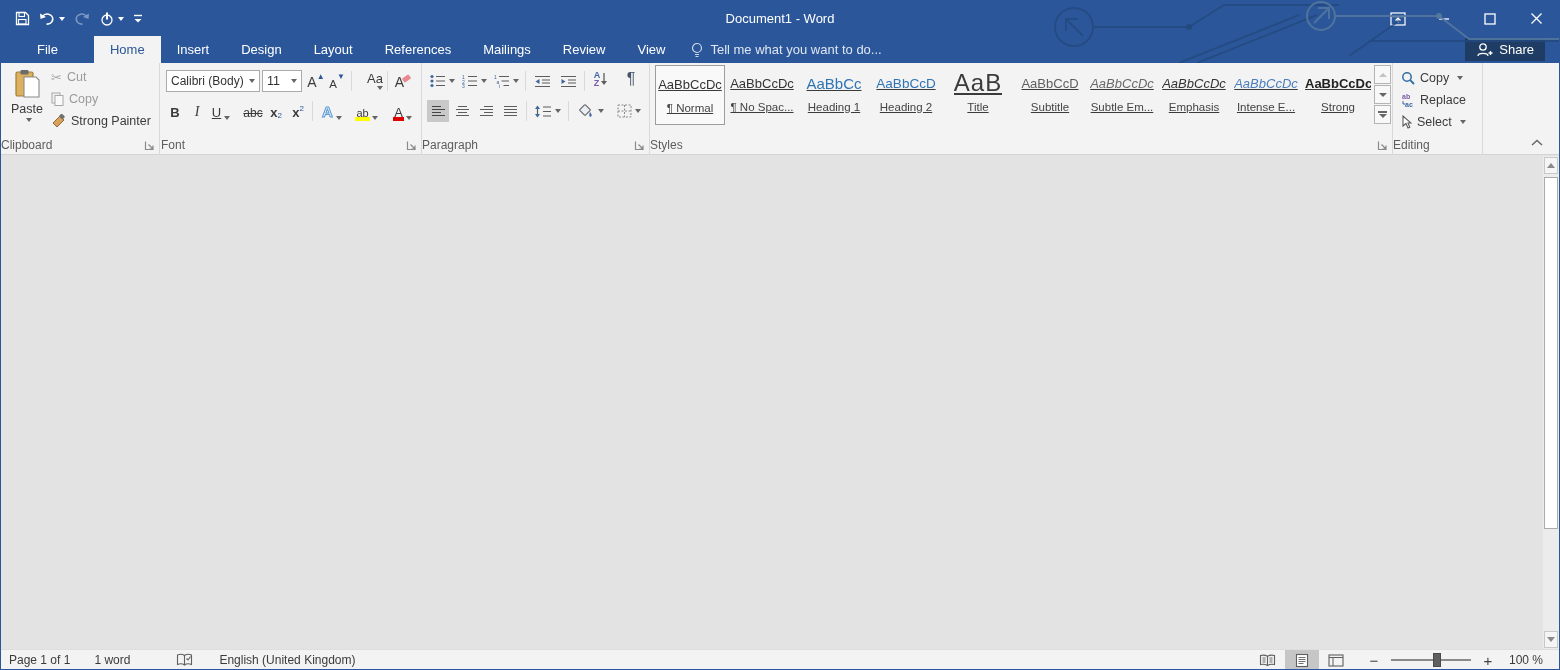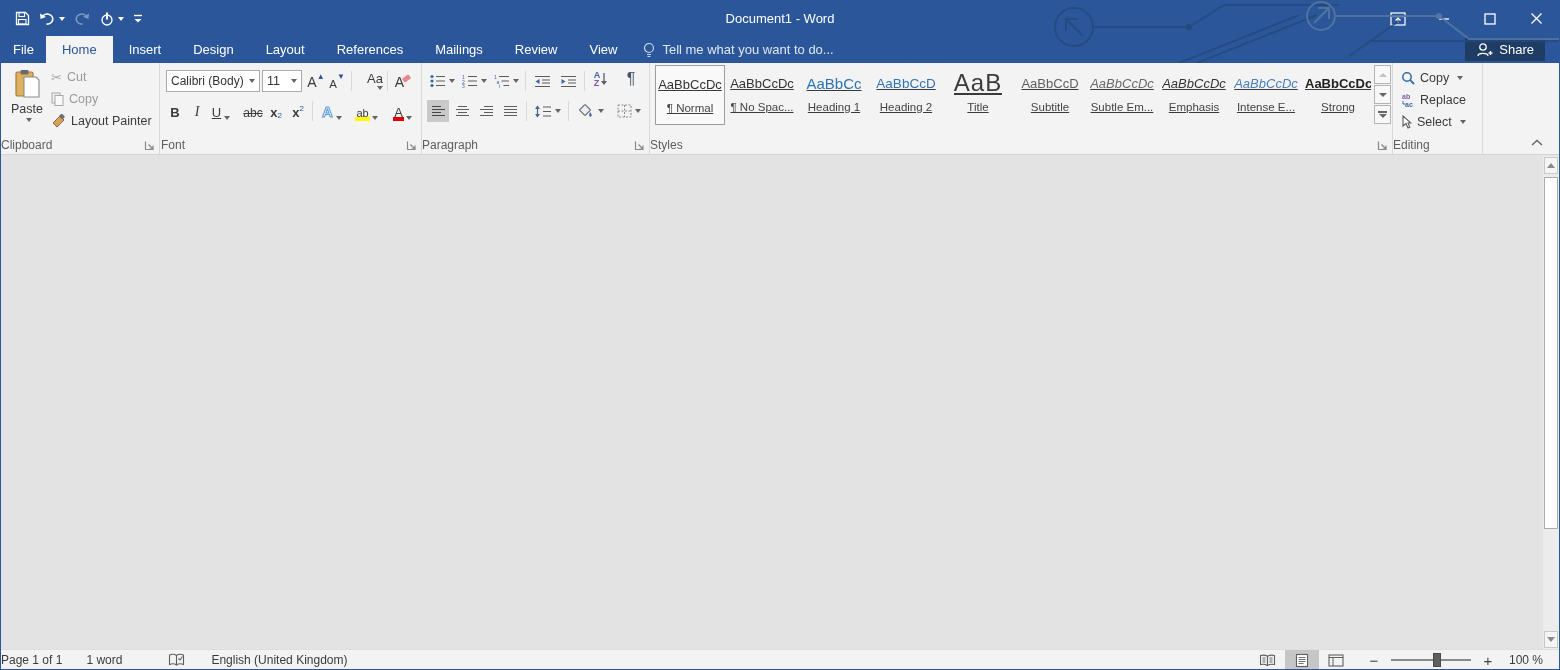--- a/index.html
+++ b/index.html
@@ -16,21 +16,21 @@
                justify-content:center; color:#fff; font-size:13px; z-index:6; }
   .win-controls { position:absolute; right:0; top:0; height:35px; display:flex; z-index:8; }
   .win-btn { width:46px; height:35px; display:flex; align-items:center; justify-content:center; color:#fff; }
   .crt { display:inline-block; width:0; height:0; border-left:3px solid transparent;
          border-right:3px solid transparent; border-top:4px solid #656565; margin-left:3px; vertical-align:middle; }
   .crt.w { border-top-color:#fff; }
 
   
   .tabrow { position:absolute; left:0; top:35px; width:100%; height:27px; background:#2b579a; z-index:5; display:flex; align-items:stretch; }
   .tab { color:#fff; font-size:13px; display:flex; align-items:center; padding:0 16px; }
-  .tab.file { padding:0 12px; }
+  .tab.file { padding:0 36px; }
   .tab.active { background:#f3f3f3; color:#2b579a; }
   .tellme { display:flex; align-items:center; color:rgba(255,255,255,0.85); font-size:13px; margin-left:10px; gap:7px; }
   .share-btn { position:absolute; right:14px; top:2px; height:23px; background:#1e3c64; color:#fff;
                font-size:13px; display:flex; align-items:center; gap:6px; padding:0 11px; z-index:9; }
 
   
   .ribbon { position:absolute; left:0; top:62px; width:100%; height:92px; background:#f3f3f3;
             border-bottom:1px solid #d4d4d4; z-index:4; font-size:12.5px; color:#3b3b3b; }
   .group { position:absolute; top:0; height:92px; border-right:1px solid #d9d9d9; }
   .glabel { position:absolute; bottom:3px; left:0; right:0; text-align:left; font-size:12px; color:#5d5d5d; }
@@ -242,21 +242,21 @@
             <rect x="1" y="1" width="8" height="10" fill="#f0f0f0" stroke="#a8a8a8"></rect>
             <rect x="4" y="3.5" width="8" height="10" fill="#fafafa" stroke="#a8a8a8"></rect>
           </svg>
         <span>Copy</span>
       </div>
       <div class="cc-btn">
         <svg width="15" height="14" viewBox="0 0 15 14">
             <path d="M2 9 L9 2 L13 6 L6 13z" fill="#d8a25c" stroke="#8f6a33"></path>
             <rect x="8.5" y="0.5" width="5" height="4" rx="1" fill="#6f6f6f" transform="rotate(45 11 2.5)"></rect>
           </svg>
-        <span>Layout Painter</span>
+        <span>Strong Painter</span>
       </div>
     </div>
     <div class="glabel">Clipboard</div>
     <svg class="launcher" viewBox="0 0 11 11">
         <path d="M1.5 1.5 v8 h8" fill="none" stroke="#8a8a8a" stroke-width="1.2"></path>
         <path d="M4.5 4.5 L9 9 M9 5.5 V9 H5.5" fill="none" stroke="#8a8a8a" stroke-width="1.2"></path>
       </svg>
   </div>
 
   <div class="group" style="left:160px;width:261px;">
@@ -537,21 +537,21 @@
         <span class="tri-up2"></span>
       </div>
     <div class="vs-thumb"></div>
     <div class="vs-btn" style="bottom:1px;">
         <span class="tri-dn2"></span>
       </div>
   </div>
 </div>
 
 <div class="statusbar">
-  <span class="sb-item" style="margin-left:0;">Page 1 of 1</span>
+  <span class="sb-item" style="margin-left:8px;">Page 1 of 1</span>
   <span class="sb-item" style="margin-left:24px;">1 word</span>
   <span class="sb-item" style="margin-left:46px;">
     <svg width="17" height="14" viewBox="0 0 17 14">
         <path d="M1.5 2 C4 1 6.5 1 8.5 2.5 C10.5 1 13 1 15.5 2 V11.5 C13 10.5 10.5 10.5 8.5 12 C6.5 10.5 4 10.5 1.5 11.5z" fill="none" stroke="#5f5f5f" stroke-width="1.1"></path>
         <path d="M8.5 2.5 V12" stroke="#5f5f5f" stroke-width="1.1"></path>
         <path d="M10.5 5.5 L12 7 L14.5 3.5" fill="none" stroke="#5f5f5f" stroke-width="1.1"></path>
       </svg>
   </span>
   <span class="sb-item" style="margin-left:26px;">English (United Kingdom)</span>
 

